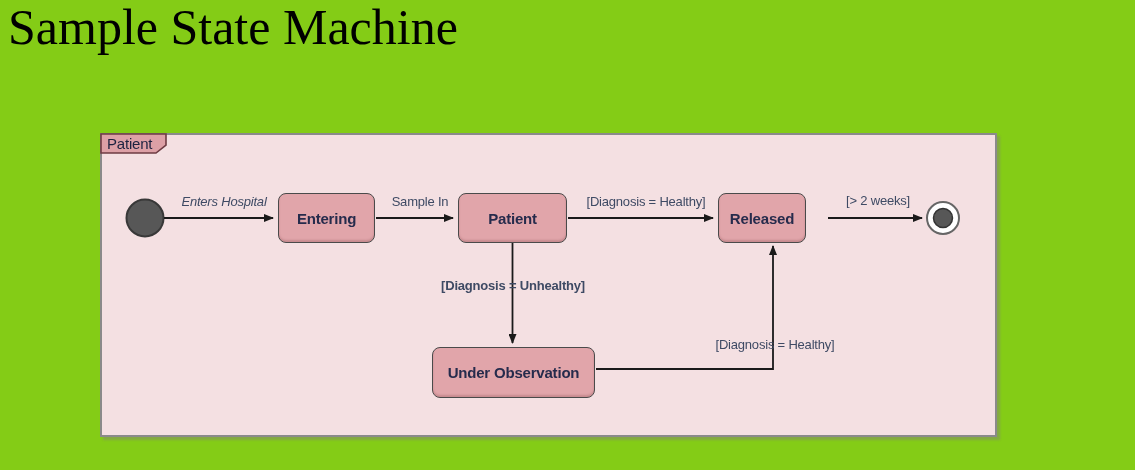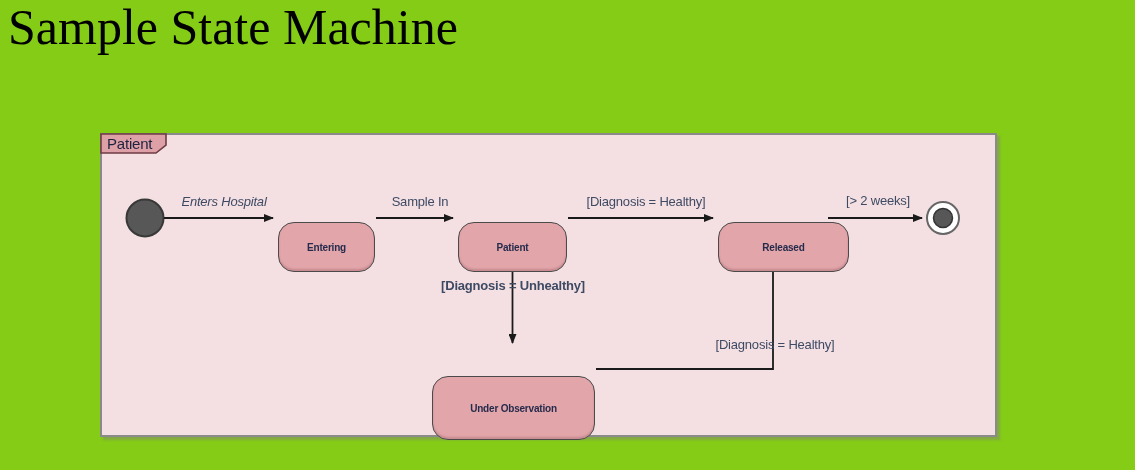--- a/index.html
+++ b/index.html
@@ -41,28 +41,27 @@
   .final-inner{fill:var(--pseudostate-fill);stroke:#333333;stroke-width:1.5;}
   .frame-label{
     position:absolute;left:7px;top:2px;
     font-weight:normal;font-size:15px;color:#1d2240;
     letter-spacing:-0.2px;white-space:nowrap;
   }
   .state{
     position:absolute;
     background:var(--state-fill);
     border:1.6px solid var(--state-border);
-    border-radius:16px;
+    border-radius:8px;
     box-sizing:border-box;
     display:flex;align-items:center;justify-content:center;
     color:var(--state-text);
-    font-weight:bold;font-size:10px;letter-spacing:-0.2px;
+    font-weight:bold;font-size:15px;letter-spacing:-0.2px;
     white-space:nowrap;
     box-shadow:inset 0 -2px 2px rgba(120,60,65,.25);
-    margin-top:29px;
   }
   .edge-label{
     position:absolute;
     transform:translateX(-50%);
     font-size:13px;color:var(--label-text);
     letter-spacing:-0.2px;white-space:nowrap;
   }
 </style>
 </head>
 <body>
@@ -93,22 +92,22 @@
       <line class="edge-line" x1="468" y1="85" x2="613" y2="85" marker-end="url(#arrow)"></line>
       <line class="edge-line" x1="728" y1="85" x2="822" y2="85" marker-end="url(#arrow)"></line>
       <line class="edge-line" x1="412.5" y1="110" x2="412.5" y2="210" marker-end="url(#arrow)"></line>
       <polyline class="edge-line" points="496,236 673,236 673,113" marker-end="url(#arrow)"></polyline>
     </svg>
 
     <div class="frame-label">Patient</div>
 
     <div class="state" style="left:178px;top:60px;width:97px;height:50px;">Entering</div>
     <div class="state" style="left:358px;top:60px;width:109px;height:50px;">Patient</div>
-    <div class="state" style="left:618px;top:60px;width:131px;height:50px;">Released</div>
-    <div class="state" style="left:332px;top:214px;width:163px;height:64px;">Under Observation</div>
+    <div class="state" style="left:618px;top:60px;width:88px;height:50px;">Released</div>
+    <div class="state" style="left:332px;top:214px;width:163px;height:51px;">Under Observation</div>
 
     <div class="edge-label" style="left:124px;top:61px;font-style:italic;">Enters Hospital</div>
     <div class="edge-label" style="left:320px;top:61px;">Sample In</div>
     <div class="edge-label" style="left:546px;top:61px;">[Diagnosis = Healthy]</div>
     <div class="edge-label" style="left:778px;top:60px;">[&gt; 2 weeks]</div>
     <div class="edge-label" style="left:413px;top:145px;font-weight:bold;">[Diagnosis = Unhealthy]</div>
     <div class="edge-label" style="left:675px;top:204px;">[Diagnosis = Healthy]</div>
   </div>
 
 </div>

